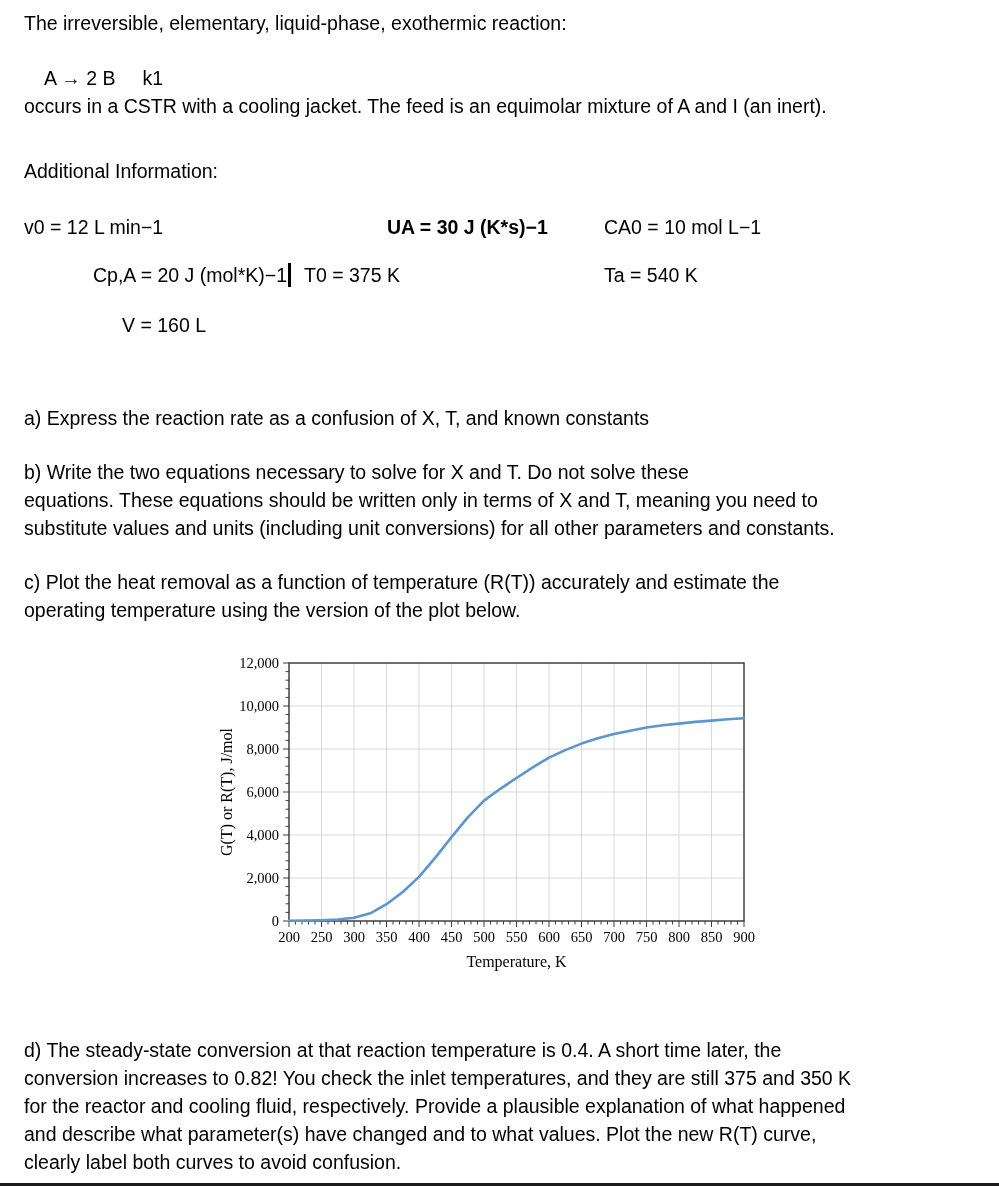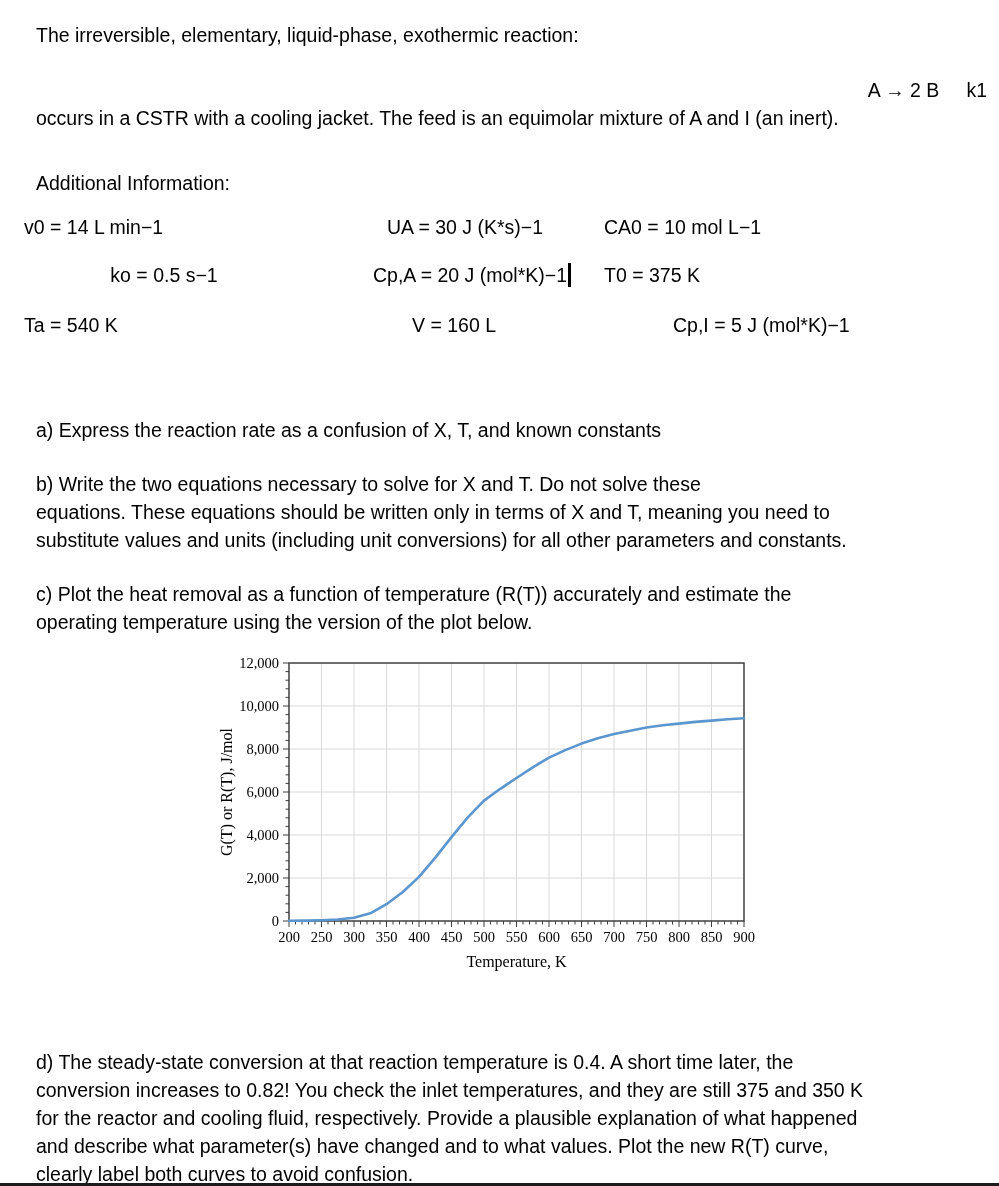--- a/index.html
+++ b/index.html
@@ -1,59 +1,57 @@
 <!DOCTYPE html>
 <html><head>
 <meta charset="utf-8">
 <style>
   html,body{margin:0;padding:0;}
   body{
     width:999px;height:1186px;position:relative;background:#ffffff;
     font-family:"Liberation Sans",sans-serif;font-size:19.5px;color:#000;
     overflow:hidden;
   }
-  .t{position:absolute;left:24px;right:8px;margin:12px;line-height:28px;white-space:pre-line;}
-  .reaction{left:0;right:0;text-align:right;padding-left:44px;white-space:pre;}
+  .t{position:absolute;left:24px;right:8px;margin:0;line-height:28px;white-space:pre-line;}
+  .reaction{left:0;right:0;text-align:left;padding-left:44px;white-space:pre;}
   .info-grid{
     position:absolute;left:24px;top:213px;width:960px;
     display:grid;grid-template-columns:280px 300px auto;
     grid-template-rows:48px 50px 48px 28px;
   }
   .cell{line-height:28px;}
   .c2{text-align:center;}
   .c3{padding-left:69px;}
-  .c3.ua{padding-left:83px;}
+  .c3.ua{padding-left:83px;font-weight:bold;}
   .caret{display:inline-block;width:3px;height:24px;background:#000;margin-left:1px;vertical-align:-5px;}
   .chart{position:absolute;left:210px;top:648px;width:568px;height:335px;}
   .chart svg{display:block;}
   .tick{font-family:"Liberation Serif",serif;font-size:14.5px;fill:#000;}
   .axis-title{font-family:"Liberation Serif",serif;font-size:16px;fill:#000;}
   .bottom-bar{position:absolute;left:0;right:0;bottom:0;height:3px;background:#1c1c1c;}
 </style>
 </head>
 <body>
 
 <p class="t" style="top:9px">The irreversible, elementary, liquid-phase, exothermic reaction:</p>
 <p class="t reaction" style="top:64px">A → 2 B     k1</p>
 <p class="t" style="top:92px">occurs in a CSTR with a cooling jacket. The feed is an equimolar mixture of A and I (an inert).</p>
 <p class="t" style="top:157px">Additional Information:</p>
 
 <div class="info-grid">
-  <div class="cell c1"><span>v0 = 14 L min−1</span></div>
+  <div class="cell c1"><span>v0 = 12 L min−1</span></div>
   <div class="cell c3 ua"><span>UA = 30 J (K*s)−1</span></div>
 
   <div class="cell c1"><span>CA0 = 10 mol L−1</span></div>
-  <div class="cell c2"><span>ko = 0.5 s−1</span></div>
   <div class="cell c3"><span>Cp,A = 20 J (mol*K)−1</span><span class="caret"></span></div>
 
   <div class="cell c1"><span>T0 = 375 K</span></div>
 
   <div class="cell c1"><span>Ta = 540 K</span></div>
   <div class="cell c2"><span>V = 160 L</span></div>
-  <div class="cell c3"><span>Cp,I = 5 J (mol*K)−1</span></div>
 </div>
 
 <p class="t" style="top:404px">a) Express the reaction rate as a confusion of X, T, and known constants</p>
 <p class="t" style="top:458px">b) Write the two equations necessary to solve for X and T. Do not solve these
 equations. These equations should be written only in terms of X and T, meaning you need to
 substitute values and units (including unit conversions) for all other parameters and constants.</p>
 <p class="t" style="top:568px">c) Plot the heat removal as a function of temperature (R(T)) accurately and estimate the
 operating temperature using the version of the plot below.</p>
 
 <div class="chart">

